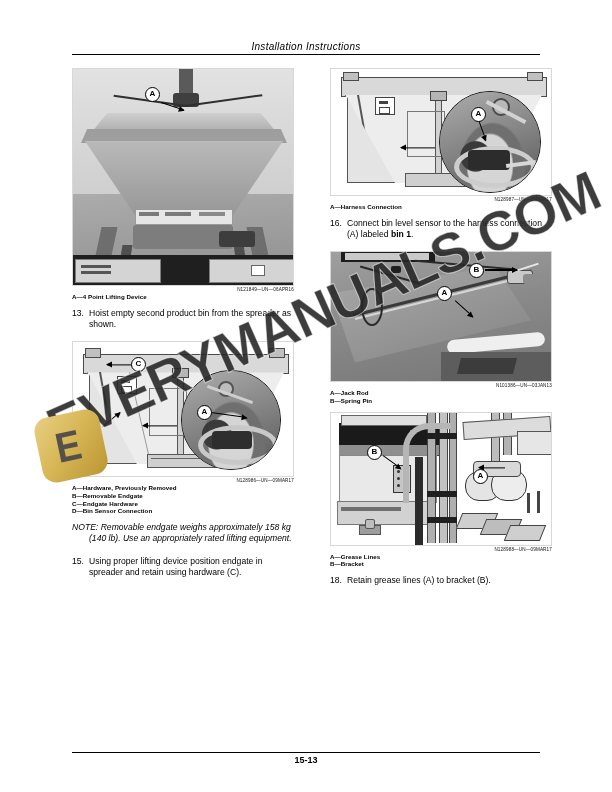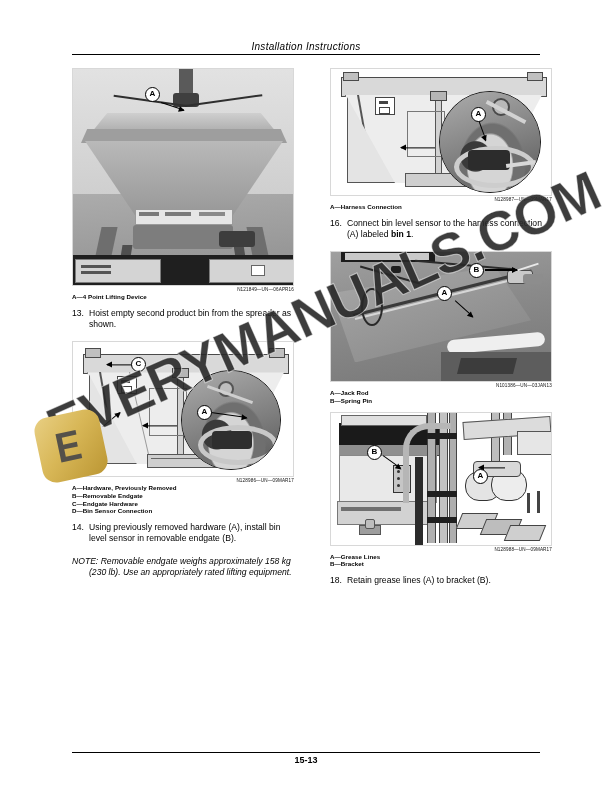--- a/index.html
+++ b/index.html
@@ -334,29 +334,29 @@
       </div>
       <div class="fig-code">N128986—UN—09MAR17</div>
       <div class="legend">
         <div>A—Hardware, Previously Removed</div>
         <div>B—Removable Endgate</div>
         <div>C—Endgate Hardware</div>
         <div>D—Bin Sensor Connection</div>
       </div>
     </div>
 
-    <div class="step">
-      <span class="num">14.</span><span>Using previously removed hardware (A), install bin level sensor in removable endgate (B).</span>
-    </div>
 
     <div class="note">
       <span class="lbl">NOTE:</span>
-      <span>Removable endgate weighs approximately 158 kg (230 lb). Use an appropriately rated lifting equipment.</span>
-    </div>
-
+      <span>Removable endgate weighs approximately 158 kg (140 lb). Use an appropriately rated lifting equipment.</span>
+    </div>
+
+    <div class="step">
+      <span class="num">15.</span><span>Using proper lifting device position endgate in spreader and retain using hardware (C).</span>
+    </div>
   </div>
 
   <div class="col col-right">
 
     <div class="figure">
       <div class="fig-frame" style="height:128px">
         <div class="ld">
           <div class="shape" style="left:10px;top:8px;width:204px;height:18px;background:#d9d9d9;border:1px solid #4a4a4a;"></div>
           <div class="shape" style="left:12px;top:3px;width:14px;height:7px;background:#c0c0c0;border:1px solid #4a4a4a;"></div>
           <div class="shape" style="left:196px;top:3px;width:14px;height:7px;background:#c0c0c0;border:1px solid #4a4a4a;"></div>

